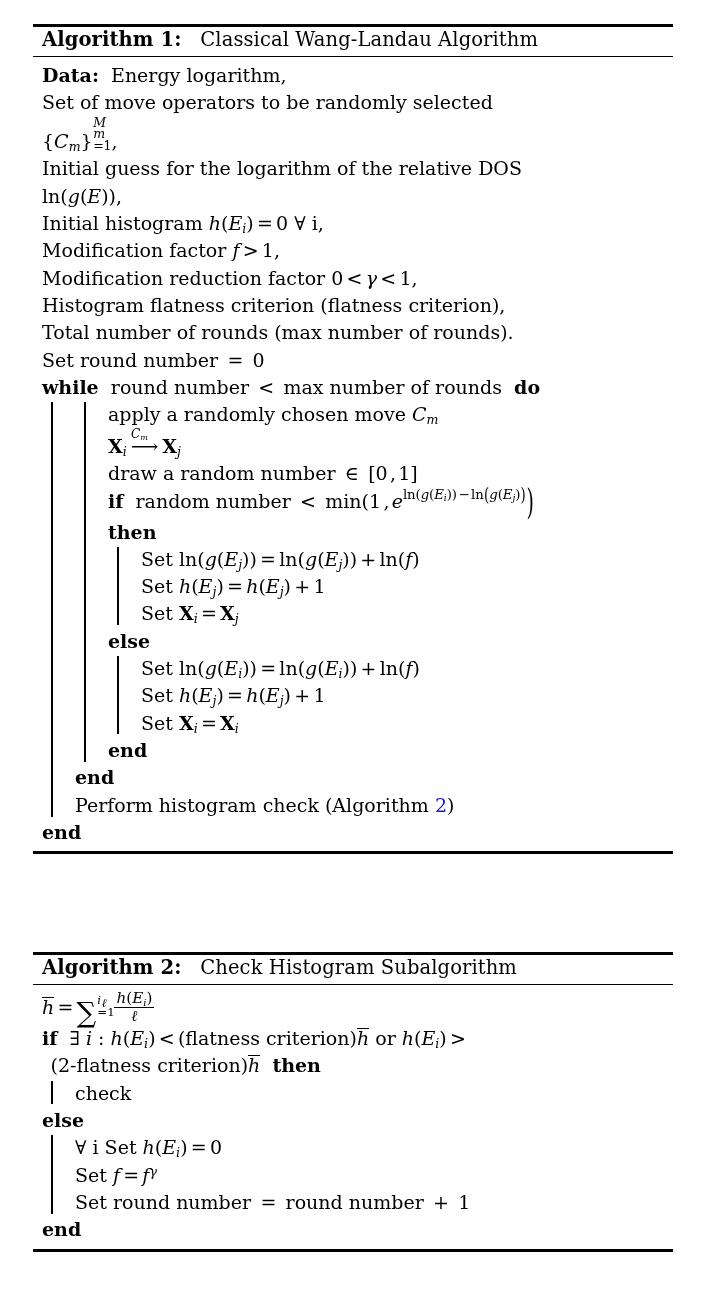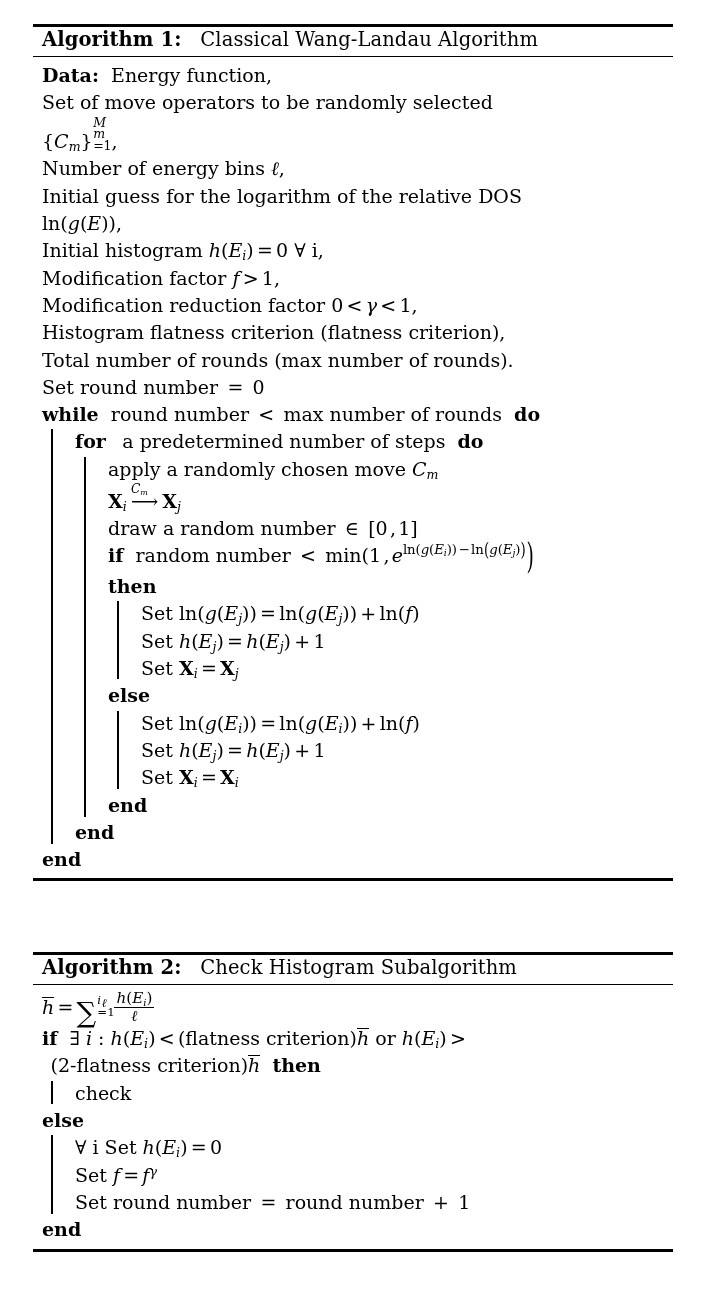--- a/index.html
+++ b/index.html
@@ -228,34 +228,31 @@
       <span class="sp"></span>
       <span>Classical Wang-Landau Algorithm</span>
     </div>
 
     <div class="rule-thin"></div>
 
     <div class="algo-body">
 
       <div class="ln">
         <span class="kw">Data:</span>
-        <span class="sp"></span><span>Energy function,</span>
+        <span class="sp"></span><span>Energy logarithm,</span>
       </div>
 
       <div class="ln">
         <span>Set of move operators to be randomly selected</span>
       </div>
 
       <div class="ln">
         <span>{<span class="mi">C<sub class="mi">m</sub></span>}<span class="subsup"><span class="top mi">M</span><span class="bot mi">m<span class="mup">=1</span></span></span>,</span>
       </div>
 
-      <div class="ln">
-        <span>Number of energy bins <span class="mi">ℓ</span>,</span>
-      </div>
 
       <div class="ln">
         <span>Initial guess for the logarithm of the relative DOS</span>
       </div>
 
       <div class="ln">
         <span><span class="mup">ln(</span><span class="mi">g</span>(<span class="mi">E</span>)),</span>
       </div>
 
       <div class="ln">
@@ -283,25 +280,20 @@
       </div>
 
       <div class="ln">
         <span class="kw">while</span>
         <span class="sp"></span><span>round number <span class="op">&lt;</span> max number of rounds</span>
         <span class="sp"></span><span class="kw">do</span>
       </div>
 
       <div class="blk">
 
-        <div class="ln">
-          <span class="kw">for</span>
-          <span class="sp2"></span><span>a predetermined number of steps</span>
-          <span class="sp"></span><span class="kw">do</span>
-        </div>
 
         <div class="blk">
 
           <div class="ln">
             <span>apply a randomly chosen move <span class="mi">C<sub class="mi">m</sub></span></span>
           </div>
 
           <div class="ln tall">
             <span><span class="mbf">X</span><sub class="mi">i</sub><span class="xarrow"><span class="albl mi">C<sub class="mi">m</sub></span><span class="abody">⟶</span></span><span class="mbf">X</span><sub class="mi">j</sub></span>
           </div>
@@ -350,20 +342,23 @@
           <div class="ln">
             <span class="kw">end</span>
           </div>
 
         </div>
 
         <div class="ln">
           <span class="kw">end</span>
         </div>
 
+        <div class="ln">
+          <span>Perform histogram check (Algorithm</span><span class="sp"></span><a class="link" href="#algorithm-2">2</a><span>)</span>
+        </div>
 
       </div>
 
       <div class="ln">
         <span class="kw">end</span>
       </div>
 
     </div>
 
     <div class="rule-thick"></div>

